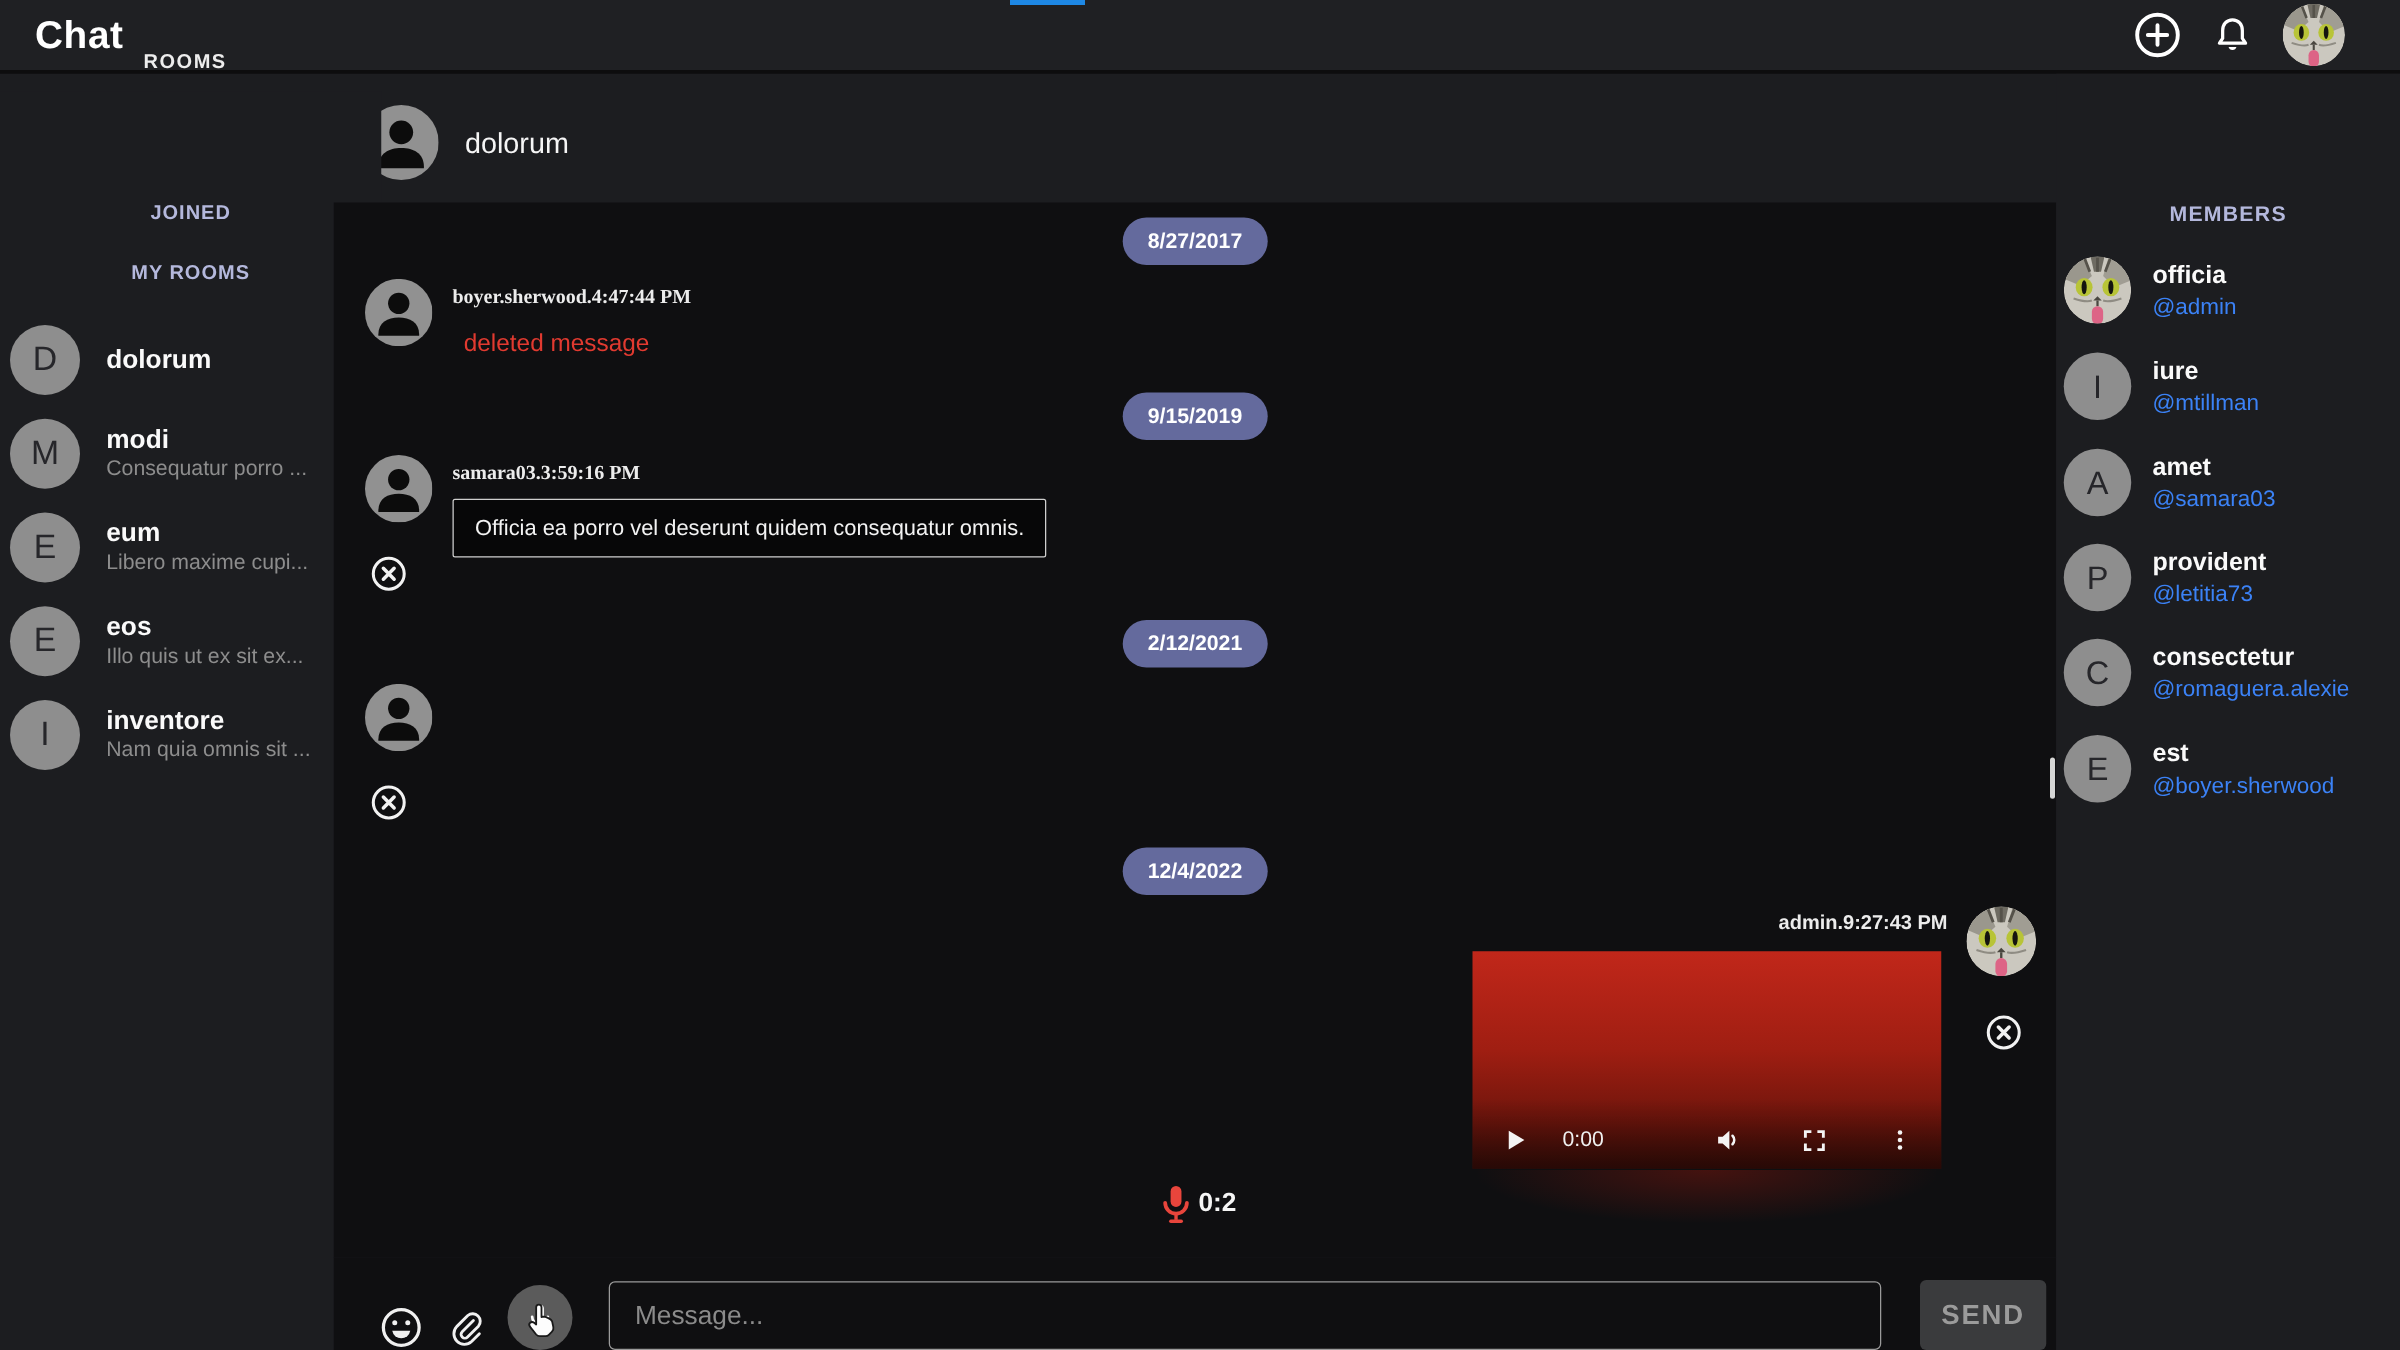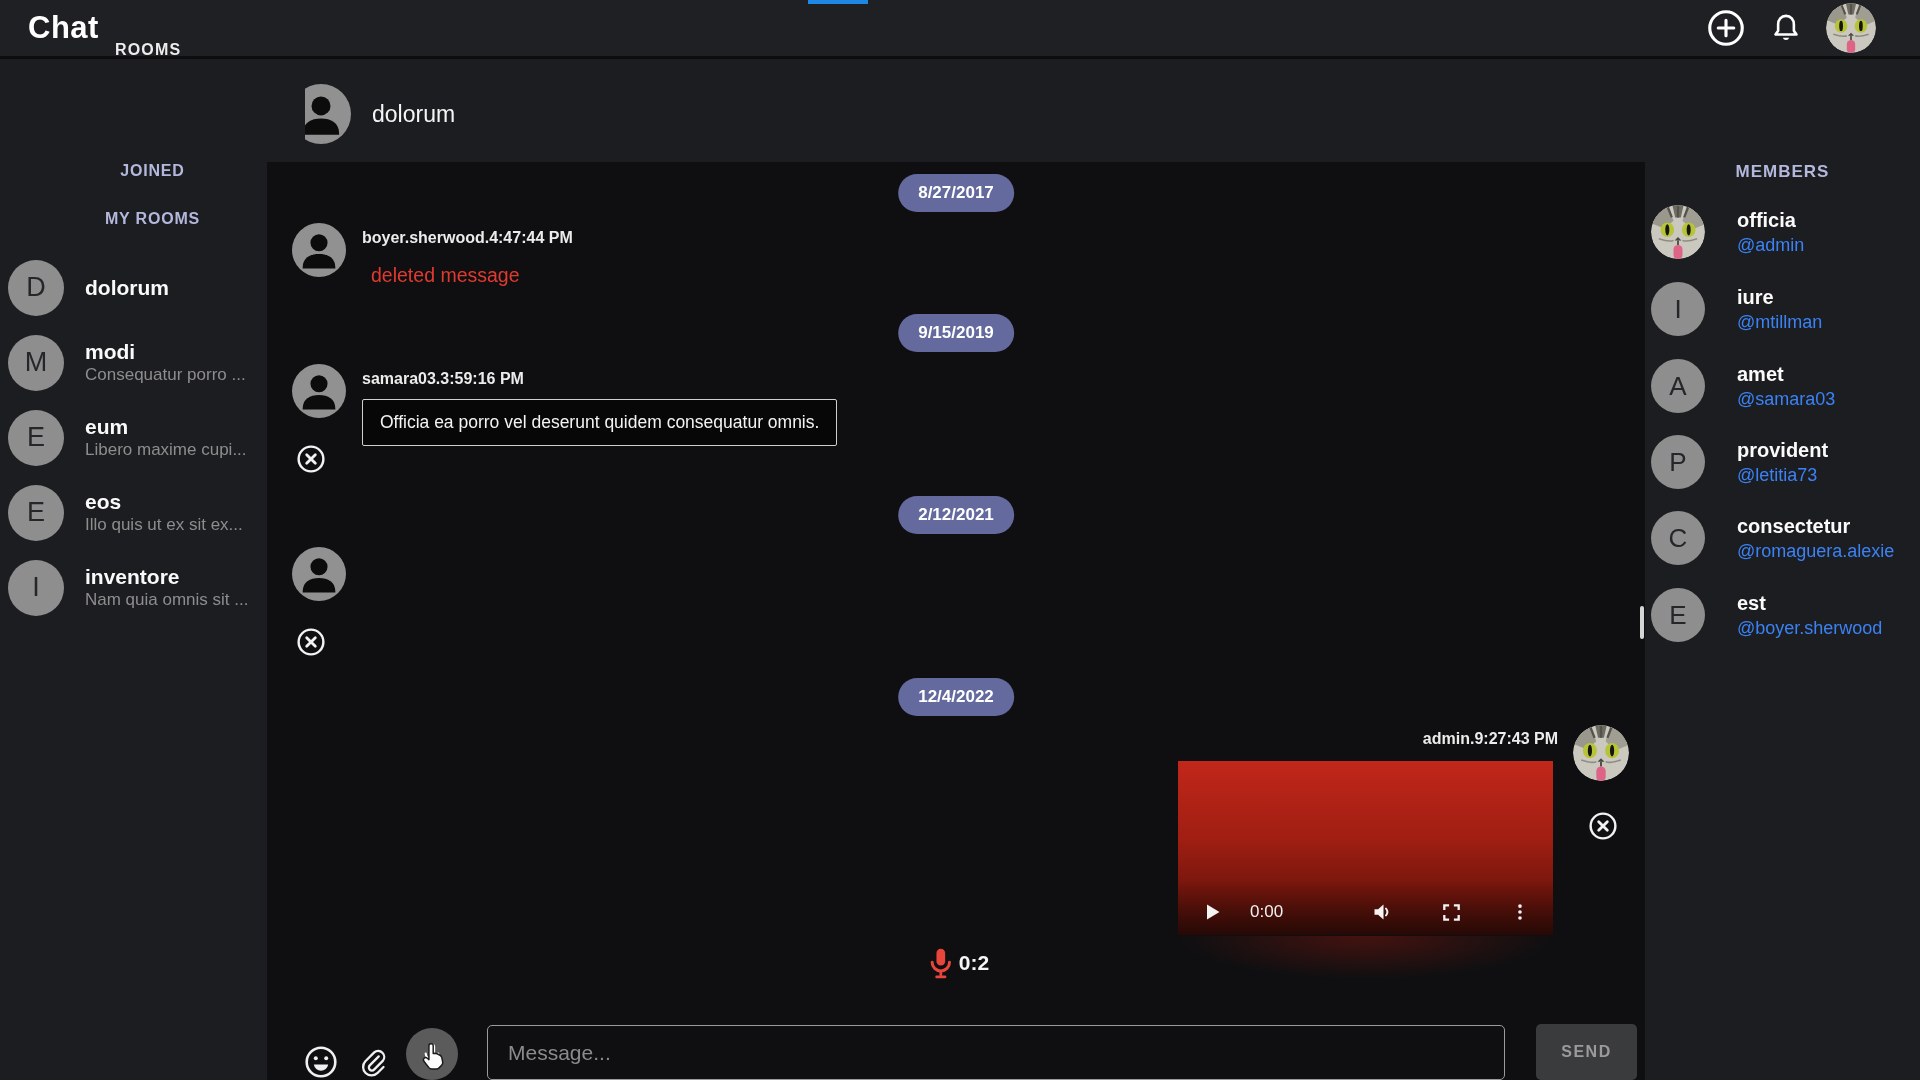--- a/index.html
+++ b/index.html
@@ -33,21 +33,21 @@
   .hdr-abs{position:absolute;}
   .chat-title{font-size:23px;color:#f5f5f5;}
   .collapse-btn{width:30px;height:30px;color:#fff;cursor:pointer;}
 
   
   .messages-panel{position:absolute;left:267px;top:162px;width:1378px;height:844px;background:#0f0f11;}
   .date-chip{position:absolute;left:50%;transform:translateX(-50%);height:38px;border-radius:19px;
              background:#646a9d;color:#fff;font-size:17px;font-weight:700;display:flex;
              align-items:center;padding:0 20px;}
   .msg{position:absolute;left:25px;display:flex;gap:16px;}
-  .msg-author{font-size:16px;font-weight:700;color:#ececec;line-height:20px;margin-top:5px;}
+  .msg-author{font-size:16px;font-weight:700;color:#ececec;line-height:20px;margin-top:5px;font-family:Liberation Serif, serif;}
   .deleted-text{font-size:19.5px;color:#e13a30;margin-top:16px;margin-left:9px;}
   .bubble{display:inline-block;margin-top:10px;border:1px solid #cfcfcf;border-radius:2px;
           background:#070708;padding:12px 17px;font-size:17.5px;color:#f3f3f3;white-space:nowrap;}
   .x-btn{position:absolute;width:30px;height:30px;color:#f2f2f2;cursor:pointer;}
 
   .own-author{position:absolute;right:87px;top:568px;font-size:16px;font-weight:700;color:#ececec;}
   .own-avatar{position:absolute;left:1306px;top:563px;width:56px;height:56px;border-radius:50%;overflow:hidden;}
   .video{position:absolute;left:911px;top:599px;width:375px;height:174px;cursor:pointer;
          background:linear-gradient(180deg,#c1271a 0%,#a01e12 45%,#6f150c 78%,#46100a 100%);}
   .video-shade{position:absolute;left:0;bottom:0;width:100%;height:56px;
@@ -70,29 +70,29 @@
   .composer .ic{color:#f0f0f0;cursor:pointer;}
   .mic-btn{position:relative;width:52px;height:52px;border-radius:50%;background:#5b5b5b;
            display:flex;align-items:center;justify-content:center;cursor:pointer;flex:0 0 auto;}
   .mic-btn .mic{color:#fdfdfd;}
   .hand-cursor{position:absolute;left:12px;top:12px;width:32px;height:32px;pointer-events:none;}
   .msg-input{flex:1;height:53px;margin-left:12px;background:transparent;border:1px solid #9b9b9b;
              border-radius:5px;color:#eeeeee;font-size:21px;padding:0 20px;outline:none;
              font-family:"Liberation Sans",sans-serif;}
   .msg-input::placeholder{color:#8b8b8b;}
   .send-btn{width:101px;height:56px;margin-left:14px;margin-right:8px;background:#3a3b3d;border:none;
-            border-radius:5px;color:#9b9b9b;font-size:16px;font-weight:700;letter-spacing:1.5px;
+            border-radius:5px;color:#9b9b9b;font-size:22px;font-weight:700;letter-spacing:1.5px;
             cursor:pointer;font-family:"Liberation Sans",sans-serif;flex:0 0 auto;}
 
   
   .members-panel{position:absolute;left:1645px;top:59px;width:275px;height:1021px;background:#1c1d20;}
   .members-title{position:absolute;top:103px;width:100%;text-align:center;font-size:17px;
                  font-weight:700;letter-spacing:1px;color:#b4b8dc;}
   .member-item{position:absolute;left:0;width:275px;height:76px;display:flex;align-items:center;
-               padding-left:6px;box-sizing:border-box;gap:32px;cursor:pointer;}
+               padding-left:6px;box-sizing:border-box;gap:17px;cursor:pointer;}
   .member-item .letter-avatar{width:54px;height:54px;font-size:26px;}
   .member-avatar-img{width:54px;height:54px;border-radius:50%;overflow:hidden;flex:0 0 auto;}
   .member-name{font-size:20px;font-weight:700;color:#fafafa;line-height:24px;}
   .member-handle{font-size:18px;color:#3b82f6;line-height:22px;margin-top:2px;}
 </style>
 </head>
 <body>
 
 <svg width="0" height="0" style="position:absolute">
   <defs>

